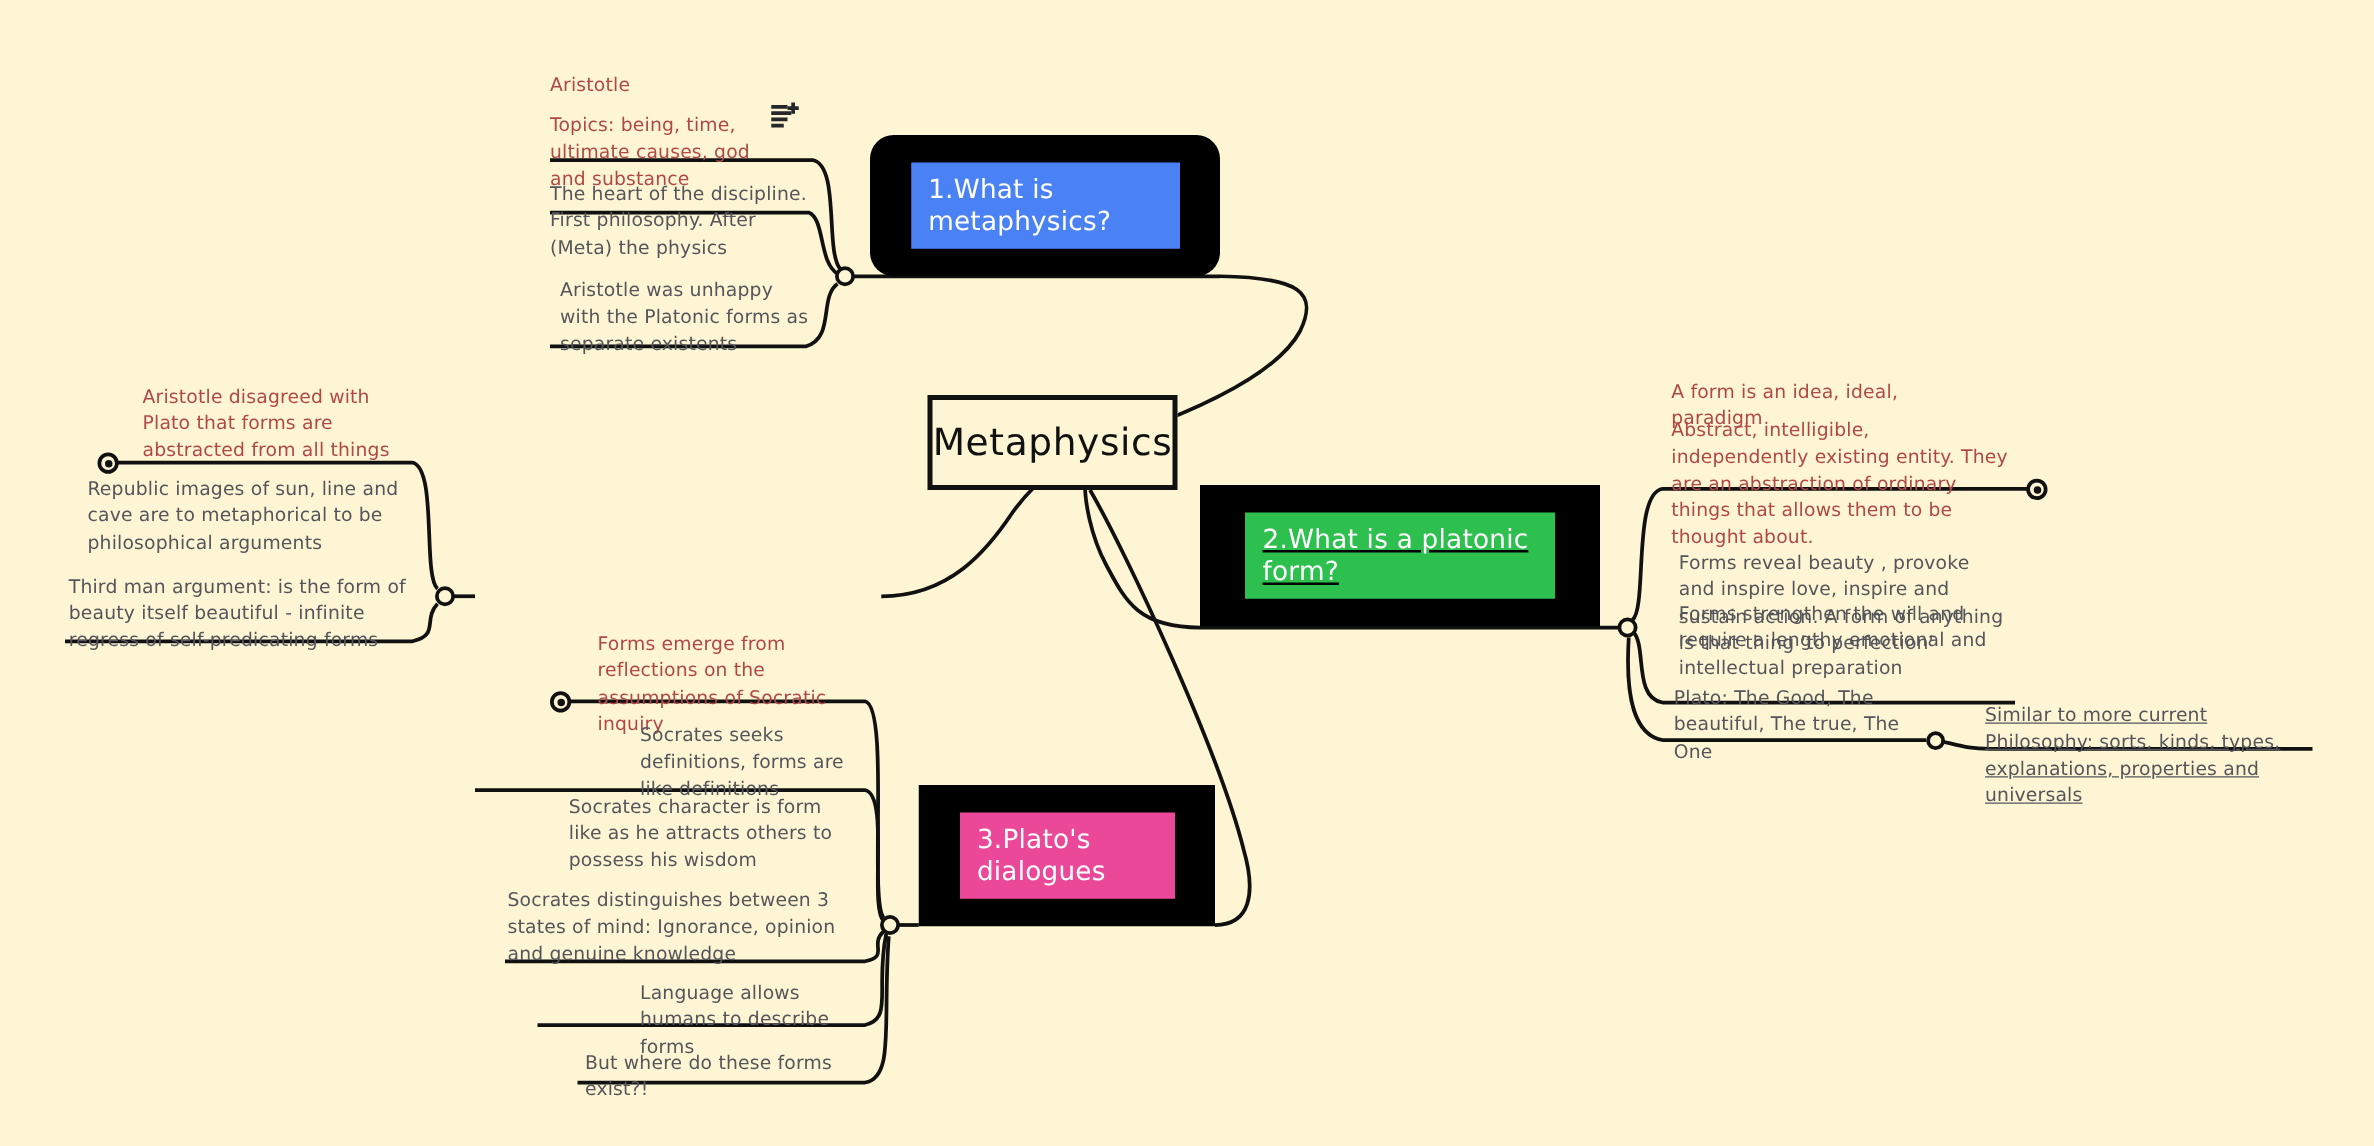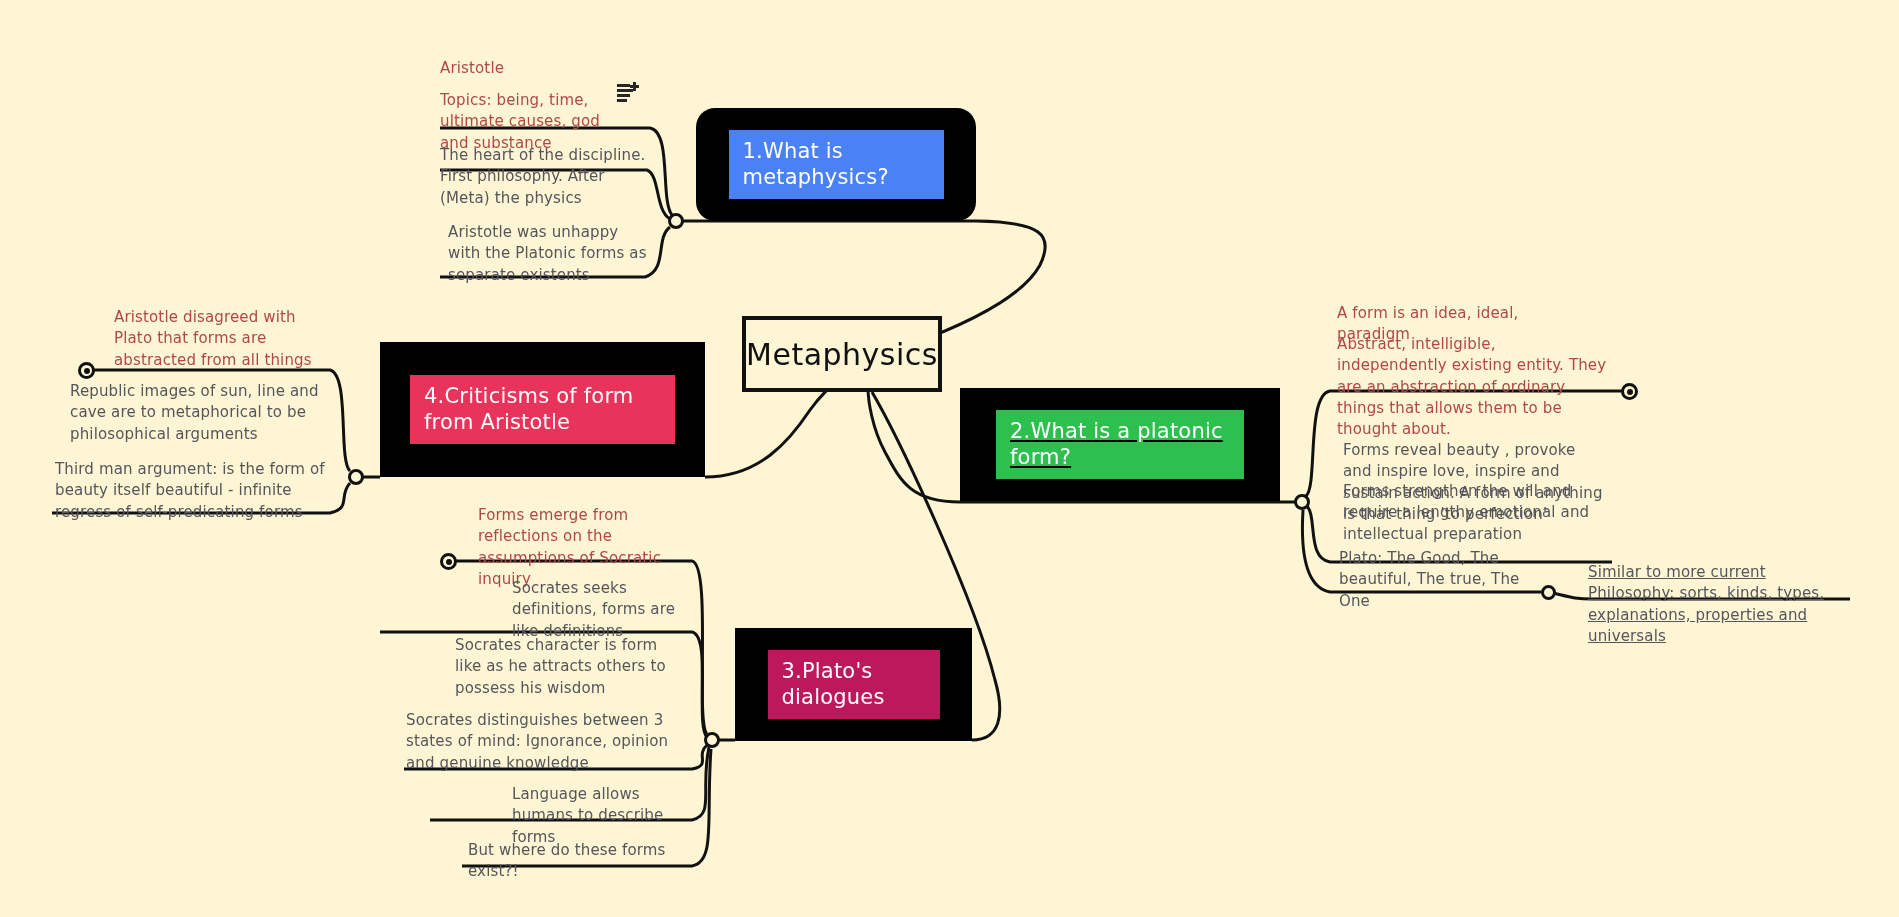--- a/index.html
+++ b/index.html
@@ -42,21 +42,21 @@
     box-sizing: border-box;
     font-family: "DejaVu Sans", sans-serif;
     letter-spacing: 0.2px;
   }
   .center-node {
     position: absolute;
     background: #fdf5d3;
     border: 4px solid #111111;
     display: flex;
     align-items: center;
-    justify-content: center;
+    justify-content: flex-end;
     font-size: 30px;
     color: #111111;
     letter-spacing: 0.5px;
   }
   .leaf {
     position: absolute;
     font-size: 15px;
     line-height: 1.42;
     color: #55555c;
     letter-spacing: 0.15px;
@@ -164,26 +164,23 @@
 
   <div class="node-frame" style="left:696px; top:108px; width:280px; height:113px;border-radius:19px;">
     <div class="node-chip" style="background:#4a82f5; width:215px;">1.What is metaphysics?</div>
   </div>
 
   <div class="node-frame" style="left:960px; top:388px; width:320px; height:113px;text-decoration:underline;">
     <div class="node-chip" style="background:#2ec04f; width:248px;">2.What is a platonic form?</div>
   </div>
 
   <div class="node-frame" style="left:735px; top:628px; width:237px; height:113px;">
-    <div class="node-chip" style="background:#be185d; width:172px;">3.Plato's dialogues</div>
-  </div>
-
-  <div class="node-frame" style="left:380px; top:342px; width:325px; height:135px;">
-    <div class="node-chip" style="background:#e8345a; width:265px;">4.Criticisms of form from Aristotle</div>
-  </div>
+    <div class="node-chip" style="background:#ec4899; width:172px;">3.Plato's dialogues</div>
+  </div>
+
 
   <div class="leaf red" style="left:440px; top:58px; width:250px;">Aristotle</div>
 
   <div class="leaf red" style="left:440px; top:90px; width:180px;">Topics: being, time, ultimate causes, god and substance</div>
 
   <div class="icon-note" style="left:617px; top:82px;">
     <i class="l1"></i>
       <i class="l2"></i>
       <i class="l3"></i>
       <i class="l4"></i>

